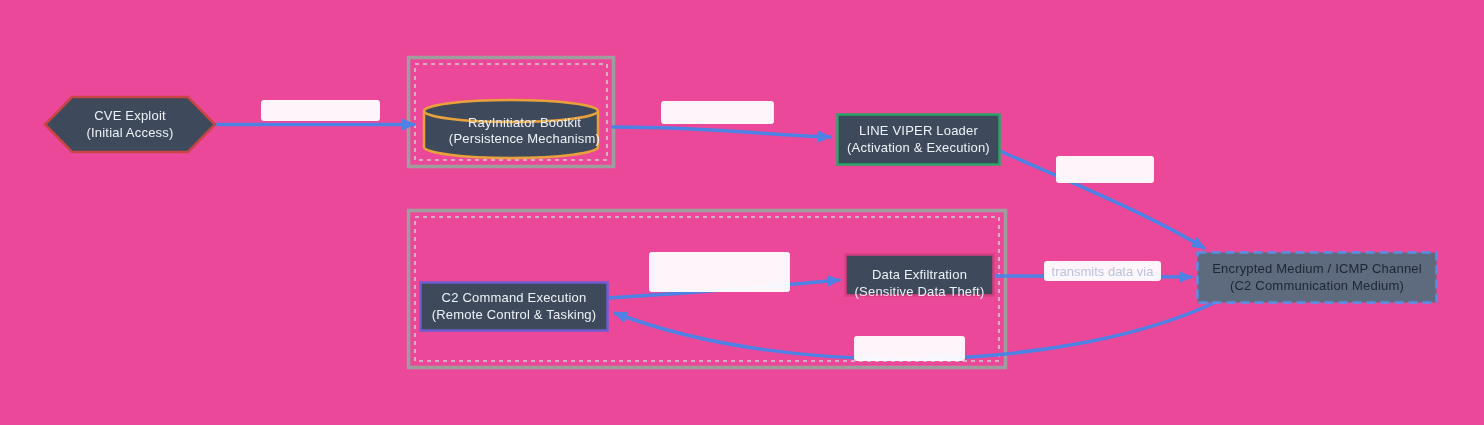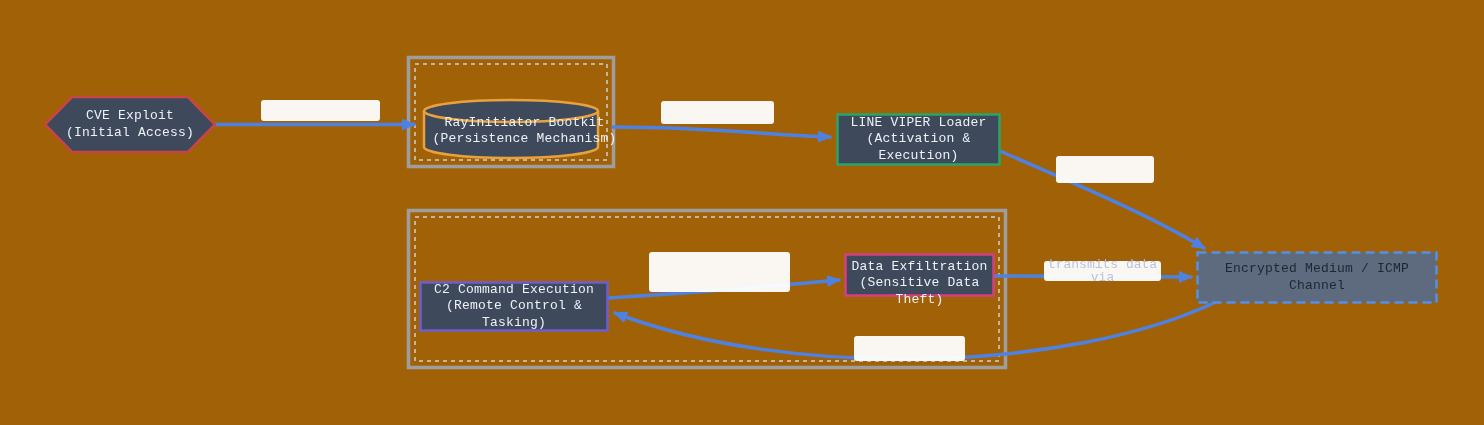--- a/index.html
+++ b/index.html
@@ -1,18 +1,18 @@
 <!DOCTYPE html>
 <html><head>
 <meta charset="utf-8">
 <style>
   html,body{margin:0;padding:0;background:#fbfaf8;}
   #stage{
     position:relative;width:1484px;height:425px;overflow:hidden;
-    background:#a16207;font-family:Liberation Mono, monospace;
+    background:#ec4899;font-family:Liberation Sans, sans-serif;
   }
   #diagram-svg{position:absolute;left:0;top:0;z-index:1;}
   .node-text{
     position:absolute;z-index:2;display:flex;flex-direction:column;
     align-items:center;justify-content:center;text-align:center;
     font-size:13px;line-height:16.5px;color:#eef2f7;letter-spacing:.2px;
     pointer-events:none;
   }
   .node-text.dark{color:#1d2633;}
   .edge-label{
@@ -89,20 +89,21 @@
     <span>(Remote Control &amp; Tasking)</span>
   </div>
 
   <div class="node-text" style="left:845px;top:254px;width:149px;height:59px;">
     <span>Data Exfiltration</span>
     <span>(Sensitive Data Theft)</span>
   </div>
 
   <div class="node-text dark" style="left:1197px;top:252px;width:240px;height:51px;">
     <span>Encrypted Medium / ICMP Channel</span>
+    <span>(C2 Communication Medium)</span>
   </div>
 
   <div class="edge-label" style="left:261px;top:100px;width:119px;height:21px;"></div>
 
   <div class="edge-label" style="left:661px;top:101px;width:113px;height:23px;"></div>
 
   <div class="edge-label" style="left:1056px;top:156px;width:98px;height:27px;"></div>
 
   <div class="edge-label" style="left:649px;top:252px;width:141px;height:40px;"></div>
 

